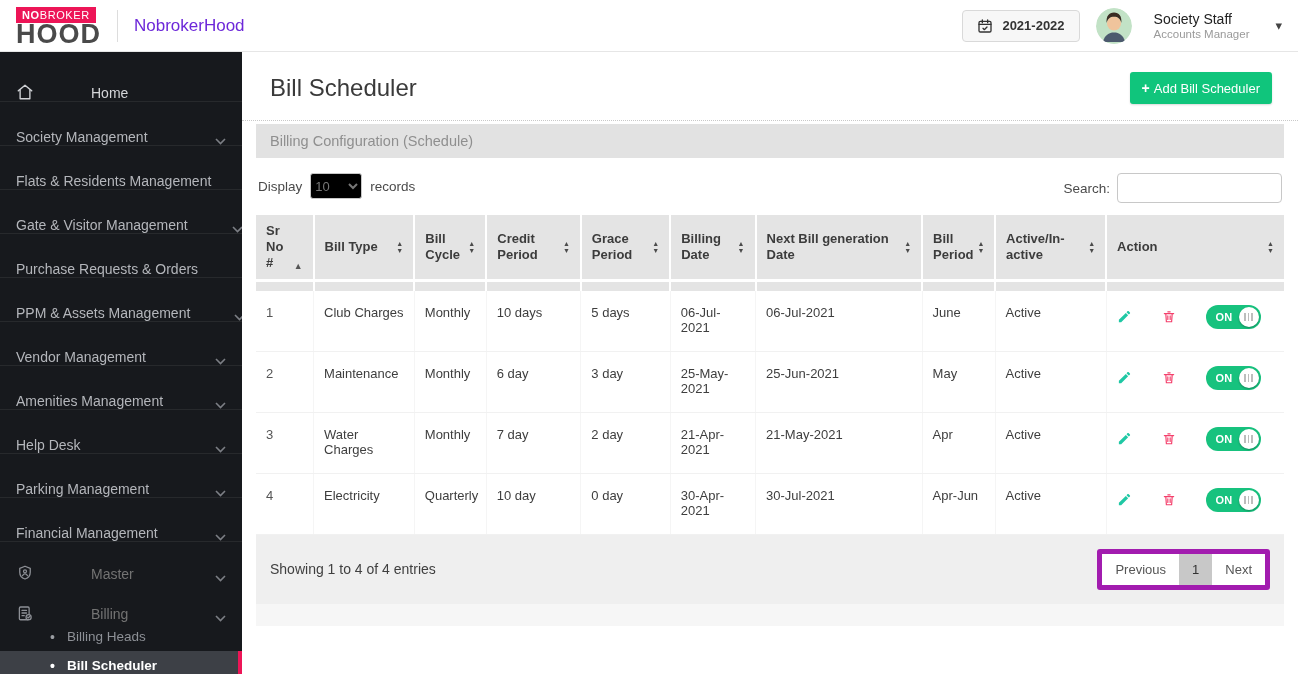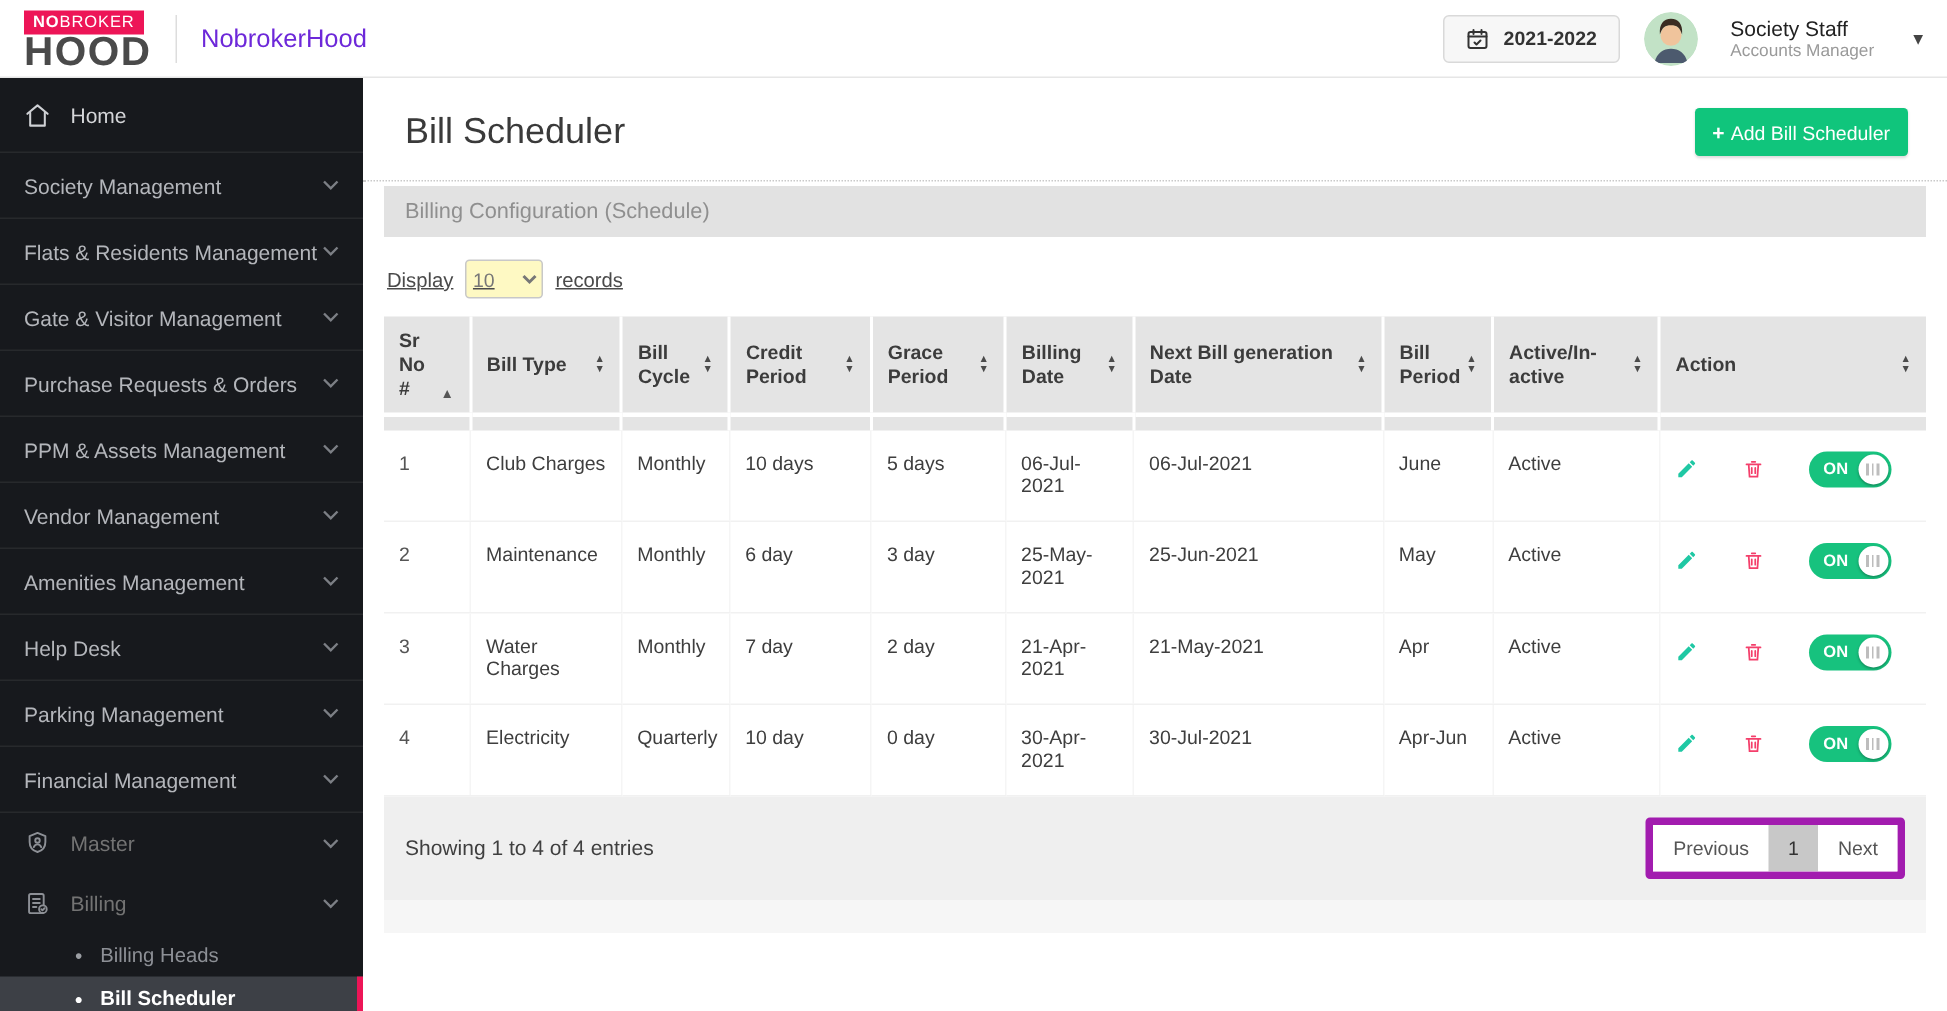--- a/index.html
+++ b/index.html
@@ -26,22 +26,22 @@
   .user-name { font-size:14px; color:#222; }
   .user-role { font-size:11.5px; color:#9a9a9a; margin-top:1px; }
   .caret { color:#444; font-size:13px; margin-left:4px; }
 
   
   .layout { display:flex; height:622px; }
 
   
   .sidebar { width:242px; flex-shrink:0; background:#17191d; color:#b4b6bb;
     font-size:14px; overflow:hidden; }
-  .side-item { height:44px; display:flex; align-items:center; padding:0 16px;
-    border-bottom:1px solid rgba(255,255,255,.07); cursor:pointer; }
+  .side-item { height:44px; display:flex; align-items:flex-end; padding:0 16px;
+    border-bottom:1px solid rgba(255,255,255,.07); cursor:pointer;gap:44px; }
   .side-item.home { height:50px; color:#d4d5d8; }
   .side-icon { width:18px; height:18px; margin-right:13px; display:inline-flex; }
   .side-label { white-space:nowrap; }
   .side-item.dim .side-label { color:#737373; }
   .chev { margin-left:auto; display:inline-flex; }
   .side-sub { height:29px; display:flex; align-items:center; padding:0 16px 0 50px;
     cursor:pointer; color:#8d9096; font-size:13.5px; position:relative; }
   .side-sub .bullet { font-size:14px; margin-right:12px; color:#9b9ea3; }
   .side-sub.active { background:#3d4046; color:#fff; font-weight:bold; }
   .side-sub.active .bullet { color:#fff; }
@@ -56,24 +56,24 @@
   .add-btn { background:#10c57c; color:#fff; border:none; border-radius:3px;
     padding:8px 12px; font-size:13px; cursor:pointer; font-family:inherit;
     display:flex; align-items:center; gap:4px; box-shadow:0 1px 2px rgba(0,0,0,.15); }
   .add-btn .plus { font-weight:bold; font-size:14px; }
   .dotted-sep { border-bottom:1px dotted #c9c9c9; }
   .content { padding:0 14px; }
   .section-bar { margin-top:3px; background:#e2e2e2; color:#8f8f8f; font-size:14.5px;
     padding:9px 14px; }
 
   .controls { display:flex; align-items:flex-start; justify-content:space-between;
-    padding:15px 2px 12px; font-size:13.5px; color:#4a4a4a;text-decoration:underline; }
+    padding:15px 2px 12px; font-size:13.5px; color:#4a4a4a; }
   .display-ctl { display:flex; align-items:center; gap:8px; }
   .display-ctl select { width:52px; height:26px; border:1px solid #c8c8c8;
-    border-radius:3px; color:#777; font-size:13px; font-family:inherit; background:#fef9c3; }
+    border-radius:3px; color:#777; font-size:13px; font-family:inherit; background:#000000; }
   .search-ctl { display:flex; align-items:center; gap:7px; }
   .search-ctl input { width:165px; height:30px; border:1px solid #c8c8c8;
     border-radius:4px; padding:0 8px; font-size:13px; font-family:inherit; outline:none; }
 
   
   table { width:100%; border-collapse:collapse; table-layout:fixed; font-size:13px;
     color:#3e3e3e; }
   thead th { background:#e4e4e4; border-left:2px solid #fff; padding:8px 10px;
     text-align:left; font-weight:bold; color:#3c3c3c; vertical-align:middle;
     cursor:pointer; }
@@ -300,20 +300,24 @@
       <div class="section-bar">Billing Configuration (Schedule)</div>
 
       <div class="controls">
         <div class="display-ctl">
           <span>Display</span>
           <select>
             <option>10</option>
           </select>
           <span>records</span>
         </div>
+        <div class="search-ctl">
+          <label>Search:</label>
+          <input type="text" value="" style="">
+        </div>
       </div>
 
       <table>
         <colgroup>
           <col style="width:5.6%">
             <col style="width:9.8%">
             <col style="width:7.0%">
           <col style="width:9.2%">
             <col style="width:8.7%">
             <col style="width:8.3%">

